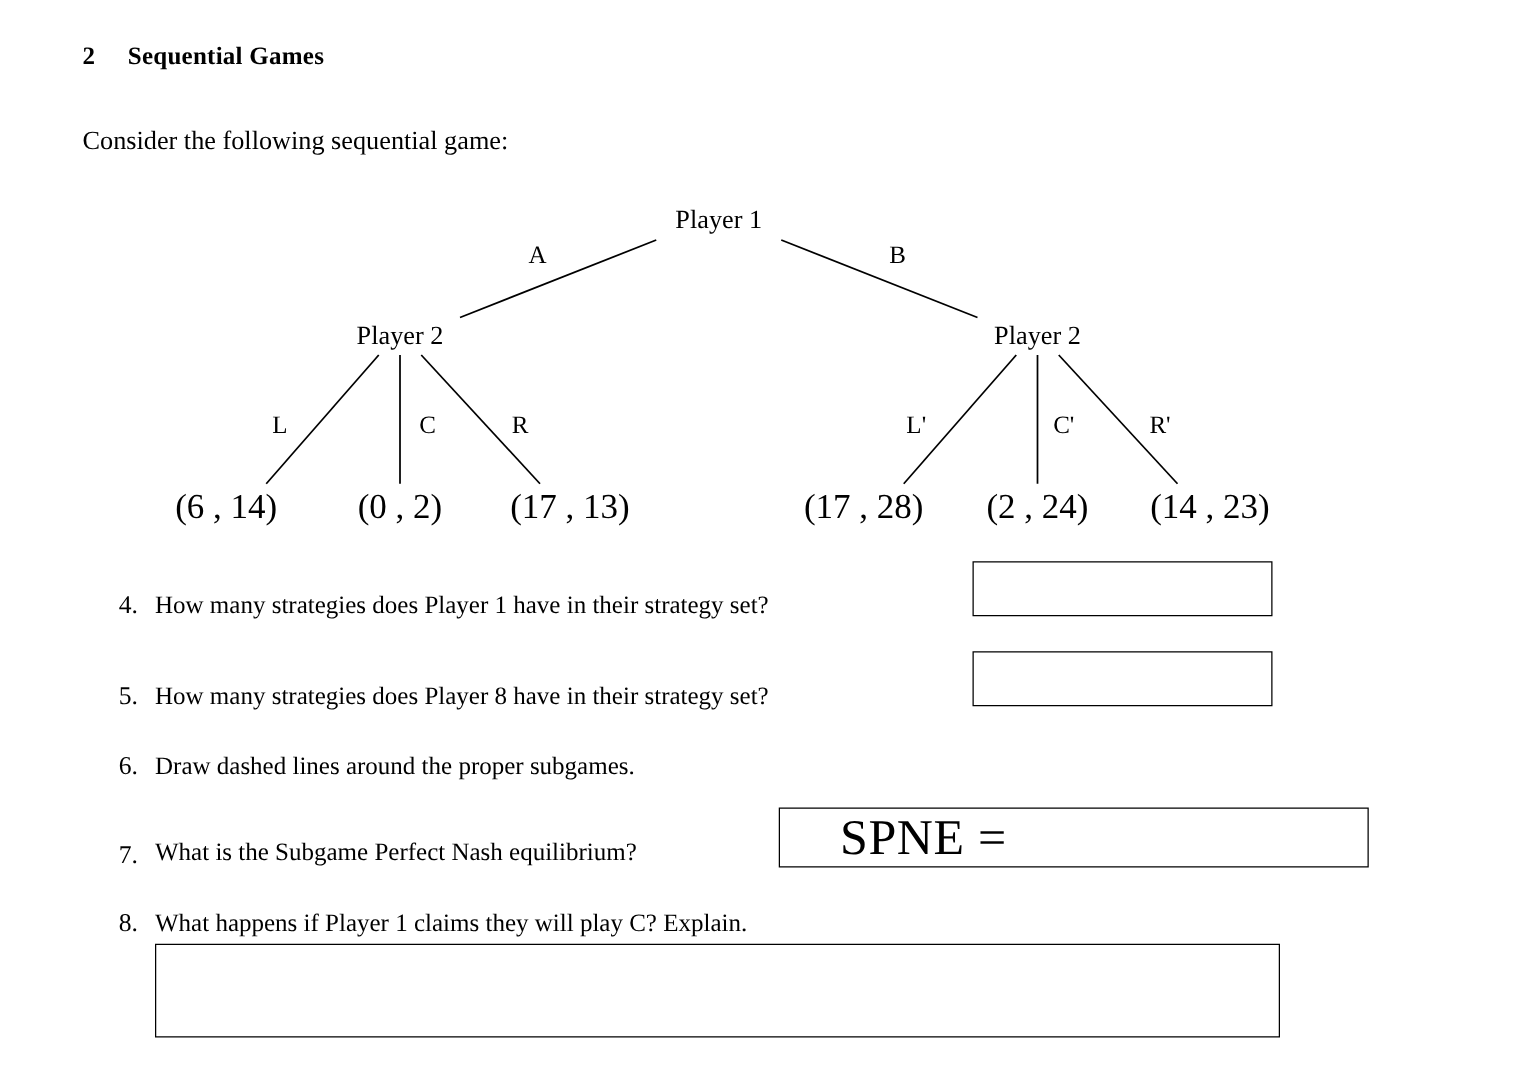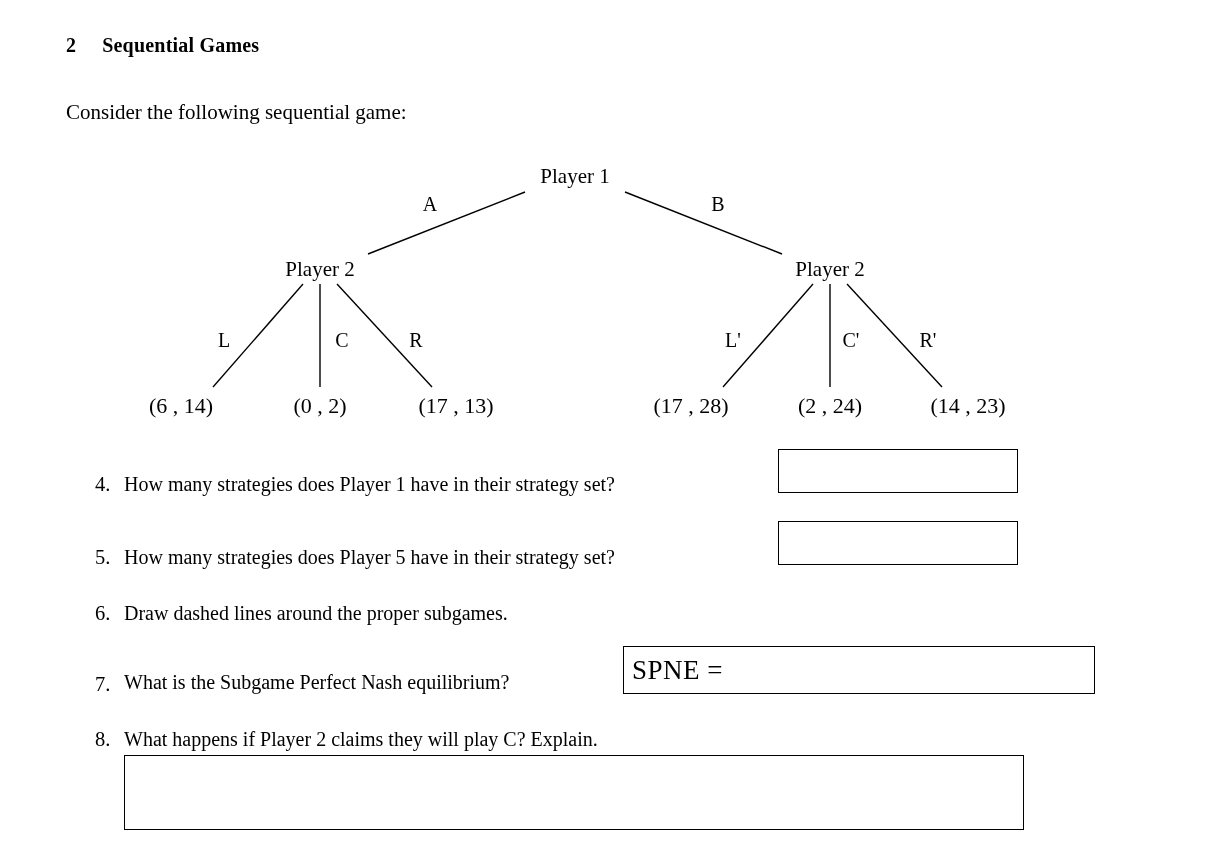--- a/index.html
+++ b/index.html
@@ -53,21 +53,21 @@
   }
   .tree-label {
     position: absolute;
     font-size: 21px;
     white-space: nowrap;
     transform: translate(-50%, -50%);
     line-height: 1;
   }
   .node-label { font-size: 21px; }
   .edge-label { font-size: 20px; }
-  .payoff-label { font-size: 22px; }
+  .payoff-label { font-size: 28px; }
 
   
   .q-item {
     position: absolute;
     font-size: 20px;
     white-space: nowrap;
     line-height: 1;
     text-align: right;
   }
   .q-num {
@@ -86,25 +86,26 @@
   }
   #spne-box {
     position: absolute;
     border: 1.4px solid #000000;
     background: #ffffff;
     box-sizing: border-box;
     display: flex;
     align-items: center;
   }
   #spne-text {
-    font-size: 27px;
+    font-size: 40px;
     padding-left: 8px;
     letter-spacing: 0.5px;
     line-height: 1;
     white-space: nowrap;
+    margin-left: 40px;
   }
 </style>
 </head>
 <body>
 
 <div id="section-heading">
   <span class="sec-num">2</span><span>Sequential Games</span>
 </div>
 
 <div id="intro-line">Consider the following sequential game:</div>
@@ -148,27 +149,27 @@
   <div class="tree-label payoff-label" style="left:691px; top:254px;">(17 , 28)</div>
   <div class="tree-label payoff-label" style="left:830px; top:254px;">(2 , 24)</div>
   <div class="tree-label payoff-label" style="left:968px; top:254px;">(14 , 23)</div>
 </div>
 
 <div class="q-num" style="left:95px; top:474px;">4.</div>
 <div class="q-item" style="left:124px; top:474px;">How many strategies does Player 1 have in their strategy set?</div>
 <div class="answer-box" style="left:778px; top:449px; width:240px; height:44px;"></div>
 
 <div class="q-num" style="left:95px; top:547px;">5.</div>
-<div class="q-item" style="left:124px; top:547px;">How many strategies does Player 5 have in their strategy set?</div>
+<div class="q-item" style="left:124px; top:547px;">How many strategies does Player 8 have in their strategy set?</div>
 <div class="answer-box" style="left:778px; top:521px; width:240px; height:44px;"></div>
 
 <div class="q-num" style="left:95px; top:603px;">6.</div>
 <div class="q-item" style="left:124px; top:603px;">Draw dashed lines around the proper subgames.</div>
 
 <div class="q-num" style="left:95px; top:674px;">7.</div>
 <div class="q-item" style="left:124px; top:672px;">What is the Subgame Perfect Nash equilibrium?</div>
 <div id="spne-box" style="left:623px; top:646px; width:472px; height:48px;">
   <span id="spne-text">SPNE =</span>
 </div>
 
 <div class="q-num" style="left:95px; top:729px;">8.</div>
-<div class="q-item" style="left:124px; top:729px;">What happens if Player 2 claims they will play C? Explain.</div>
+<div class="q-item" style="left:124px; top:729px;">What happens if Player 1 claims they will play C? Explain.</div>
 <div class="answer-box" style="left:124px; top:755px; width:900px; height:75px;"></div>
 
 </body></html>

